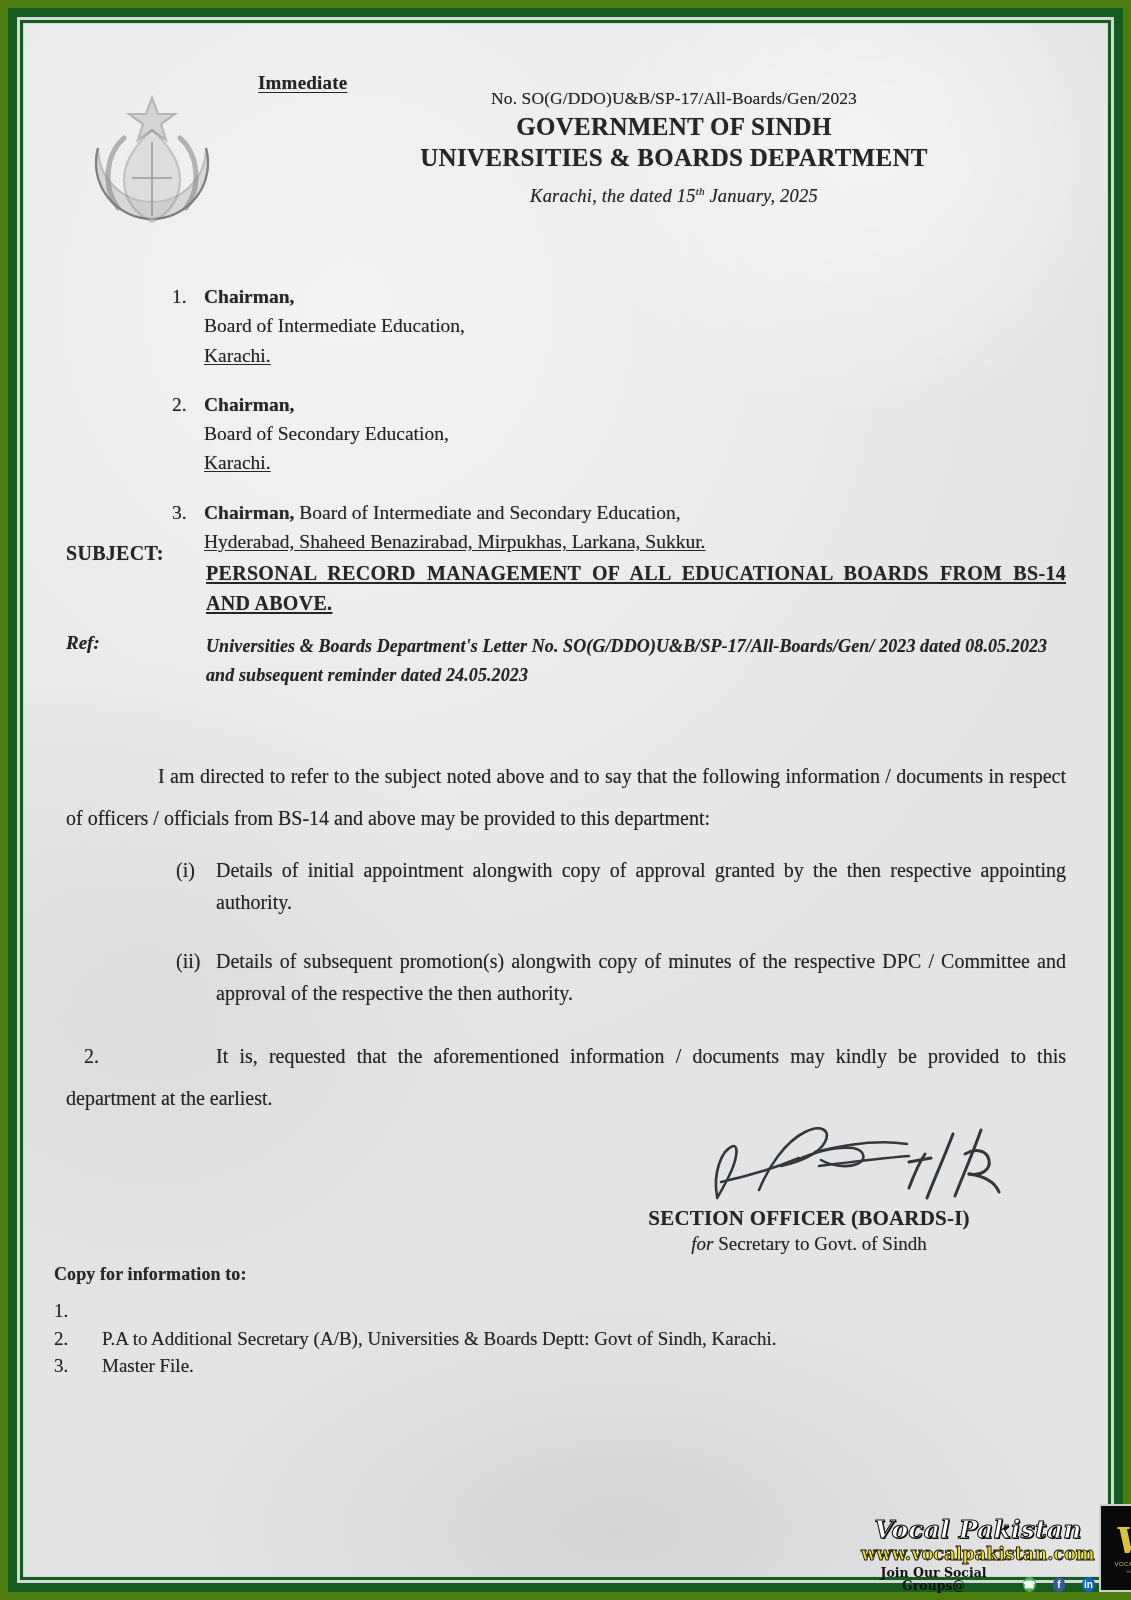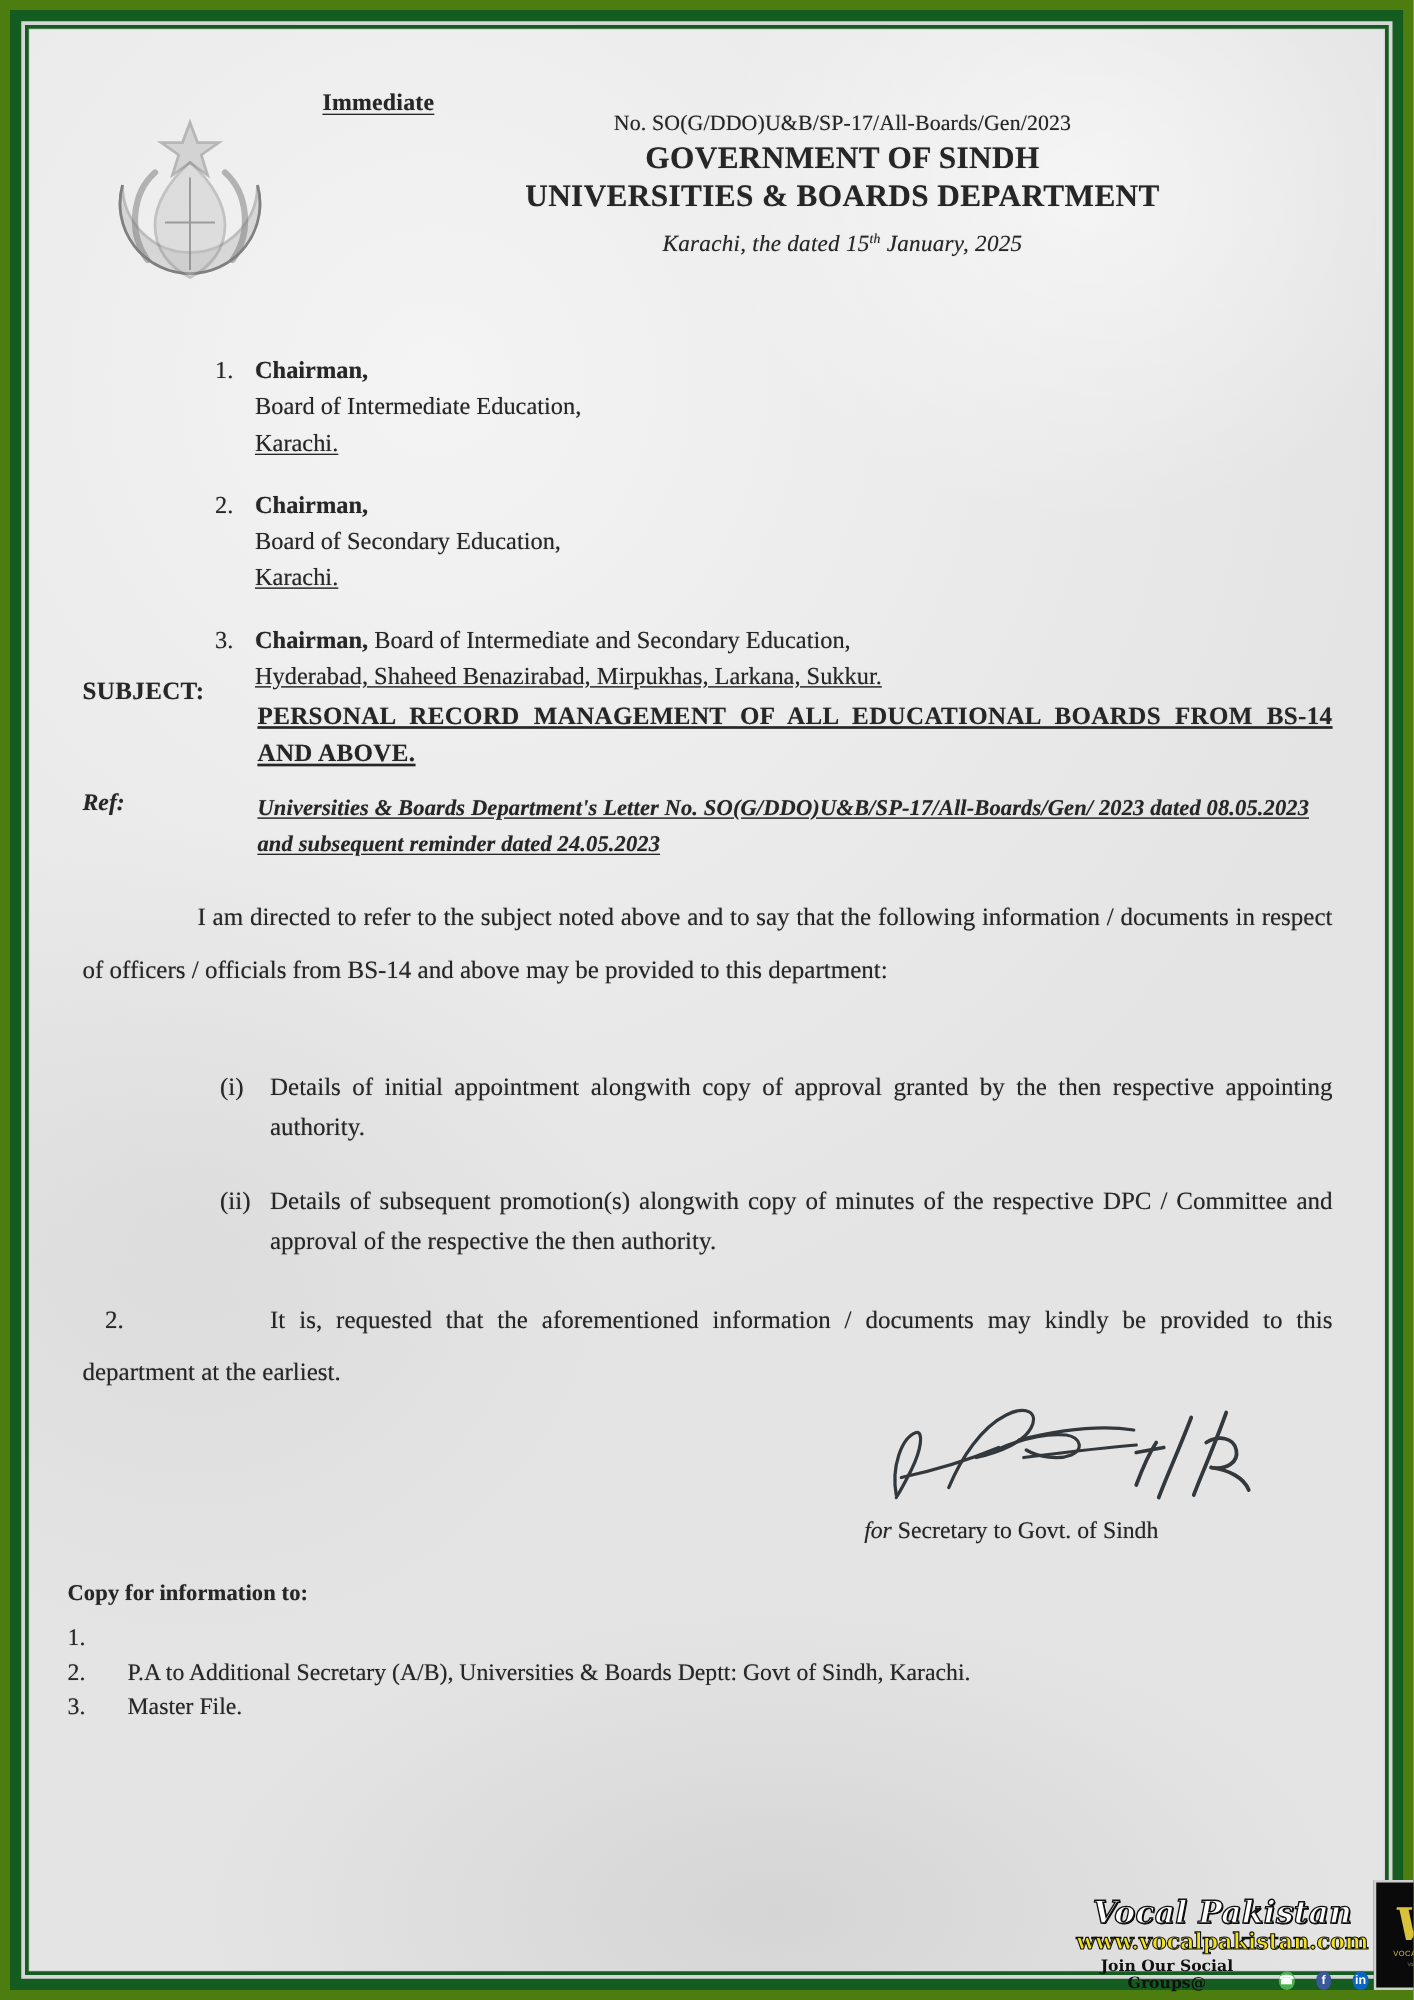--- a/index.html
+++ b/index.html
@@ -159,29 +159,28 @@
   .ref-label {
     width: 140px; flex: none;
     font-weight: bold; font-style: italic;
     font-size: 19px;
   }
   .ref-text {
     flex: 1;
     font-weight: bold; font-style: italic;
     font-size: 18px;
     line-height: 1.6;
-    text-decoration: underline;
     text-underline-offset: 2px;
     letter-spacing: .1px;
   }
 
   
   .body-para {
     position: absolute;
-    left: 42px; top: 690px;
+    left: 42px; top: 732px;
     width: 1000px;
     font-size: 20px;
     line-height: 2.08;
     text-align: justify;
     text-indent: 92px;
   }
 
   .romans {
     position: absolute;
     left: 152px; top: 830px;
@@ -448,20 +447,21 @@
           </g>
           <g fill="none" stroke="#33383d" stroke-width="3" stroke-linecap="round">
             <path d="M300,72 C306,56 312,44 316,38"></path>
             <path d="M300,46 L322,42"></path>
             <path d="M344,18 C334,44 324,66 318,82"></path>
             <path d="M372,14 C362,42 352,64 346,80"></path>
             <path d="M356,38 C366,32 378,34 380,44 C382,54 372,60 360,58"></path>
             <path d="M360,58 C374,60 386,66 390,76"></path>
           </g>
         </svg>
+        <div class="sign-title">SECTION OFFICER (BOARDS-I)</div>
         <div class="sign-sub"><i>for</i><span> Secretary to Govt. of Sindh</span></div>
       </div>
 
       <div class="copyto ink">
         <div class="copyto-head">Copy for information to:</div>
 
         <div class="copyto-item">
           <div class="copyto-num">1.</div>
         </div>
         <div class="copyto-item">

